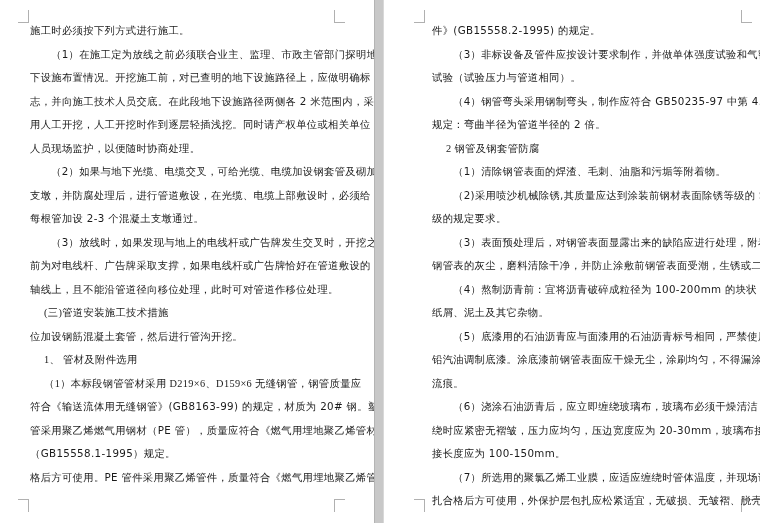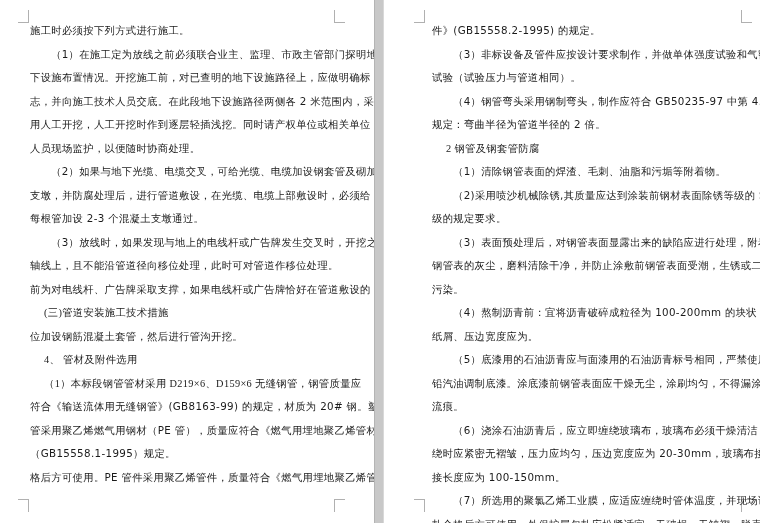--- a/index.html
+++ b/index.html
@@ -45,25 +45,25 @@
       <span class="line">施工时必须按下列方式进行施工。</span>
       <span class="line ind2">（1）在施工定为放线之前必须联合业主、监理、市政主管部门探明地</span>
       <span class="line">下设施布置情况。开挖施工前，对已查明的地下设施路径上，应做明确标</span>
       <span class="line">志，并向施工技术人员交底。在此段地下设施路径两侧各 2 米范围内，采</span>
       <span class="line">用人工开挖，人工开挖时作到逐层轻插浅挖。同时请产权单位或相关单位</span>
       <span class="line">人员现场监护，以便随时协商处理。</span>
       <span class="line ind2">（2）如果与地下光缆、电缆交叉，可给光缆、电缆加设钢套管及砌加</span>
       <span class="line">支墩，并防腐处理后，进行管道敷设，在光缆、电缆上部敷设时，必须给</span>
       <span class="line">每根管加设 2-3 个混凝土支墩通过。</span>
       <span class="line ind2">（3）放线时，如果发现与地上的电线杆或广告牌发生交叉时，开挖之</span>
+      <span class="line">前为对电线杆、广告牌采取支撑，如果电线杆或广告牌恰好在管道敷设的</span>
       <span class="line">轴线上，且不能沿管道径向移位处理，此时可对管道作移位处理。</span>
-      <span class="line">前为对电线杆、广告牌采取支撑，如果电线杆或广告牌恰好在管道敷设的</span>
       <span class="line ind1">(三)管道安装施工技术措施</span>
       <span class="line">位加设钢筋混凝土套管，然后进行管沟开挖。</span>
-      <span class="line ind1">4、  管材及附件选用</span>
+      <span class="line ind1">1、  管材及附件选用</span>
       <span class="line ind1">（1）本标段钢管管材采用 D219×6、D159×6 无缝钢管，钢管质量应</span>
       <span class="line">符合《输送流体用无缝钢管》(GB8163-99) 的规定，材质为 20# 钢。塑料</span>
       <span class="line">管采用聚乙烯燃气用钢材（PE 管），质量应符合《燃气用埋地聚乙烯管材》</span>
       <span class="line">（GB15558.1-1995）规定。</span>
       <span class="line">格后方可使用。PE 管件采用聚乙烯管件，质量符合《燃气用埋地聚乙烯管</span>
     </div>
 </div>
 
 <div class="divider"></div>
 
@@ -77,23 +77,22 @@
       <span class="line ind2">（3）非标设备及管件应按设计要求制作，并做单体强度试验和气密性</span>
       <span class="line">试验（试验压力与管道相同）。</span>
       <span class="line ind2">（4）钢管弯头采用钢制弯头，制作应符合 GB50235-97 中第 4.2 节的</span>
       <span class="line">规定：弯曲半径为管道半径的 2 倍。</span>
       <span class="line ind1">2 钢管及钢套管防腐</span>
       <span class="line ind2">（1）清除钢管表面的焊渣、毛刺、油脂和污垢等附着物。</span>
       <span class="line ind2">（2)采用喷沙机械除锈,其质量应达到涂装前钢材表面除锈等级的 Sa2</span>
       <span class="line">级的规定要求。</span>
       <span class="line ind2">（3）表面预处理后，对钢管表面显露出来的缺陷应进行处理，附着在</span>
       <span class="line">钢管表的灰尘，磨料清除干净，并防止涂敷前钢管表面受潮，生锈或二次</span>
-      <span class="line">污染。</span>
       <span class="line ind2">（4）熬制沥青前：宜将沥青破碎成粒径为 100-200mm 的块状，并清除</span>
-      <span class="line">纸屑、压边宽度应为。</span>
+      <span class="line">纸屑、泥土及其它杂物。</span>
       <span class="line ind2">（5）底漆用的石油沥青应与面漆用的石油沥青标号相同，严禁使用含</span>
       <span class="line">铅汽油调制底漆。涂底漆前钢管表面应干燥无尘，涂刷均匀，不得漏涂和</span>
       <span class="line">流痕。</span>
       <span class="line ind2">（6）浇涂石油沥青后，应立即缠绕玻璃布，玻璃布必须干燥清洁，缠</span>
       <span class="line">绕时应紧密无褶皱，压力应均匀，压边宽度应为 20-30mm，玻璃布接头的搭</span>
       <span class="line">接长度应为 100-150mm。</span>
       <span class="line ind2">（7）所选用的聚氯乙烯工业膜，应适应缠绕时管体温度，并现场试包</span>
       <span class="line">扎合格后方可使用，外保护层包扎应松紧适宜，无破损、无皱褶、脱壳。</span>
     </div>
 </div>

